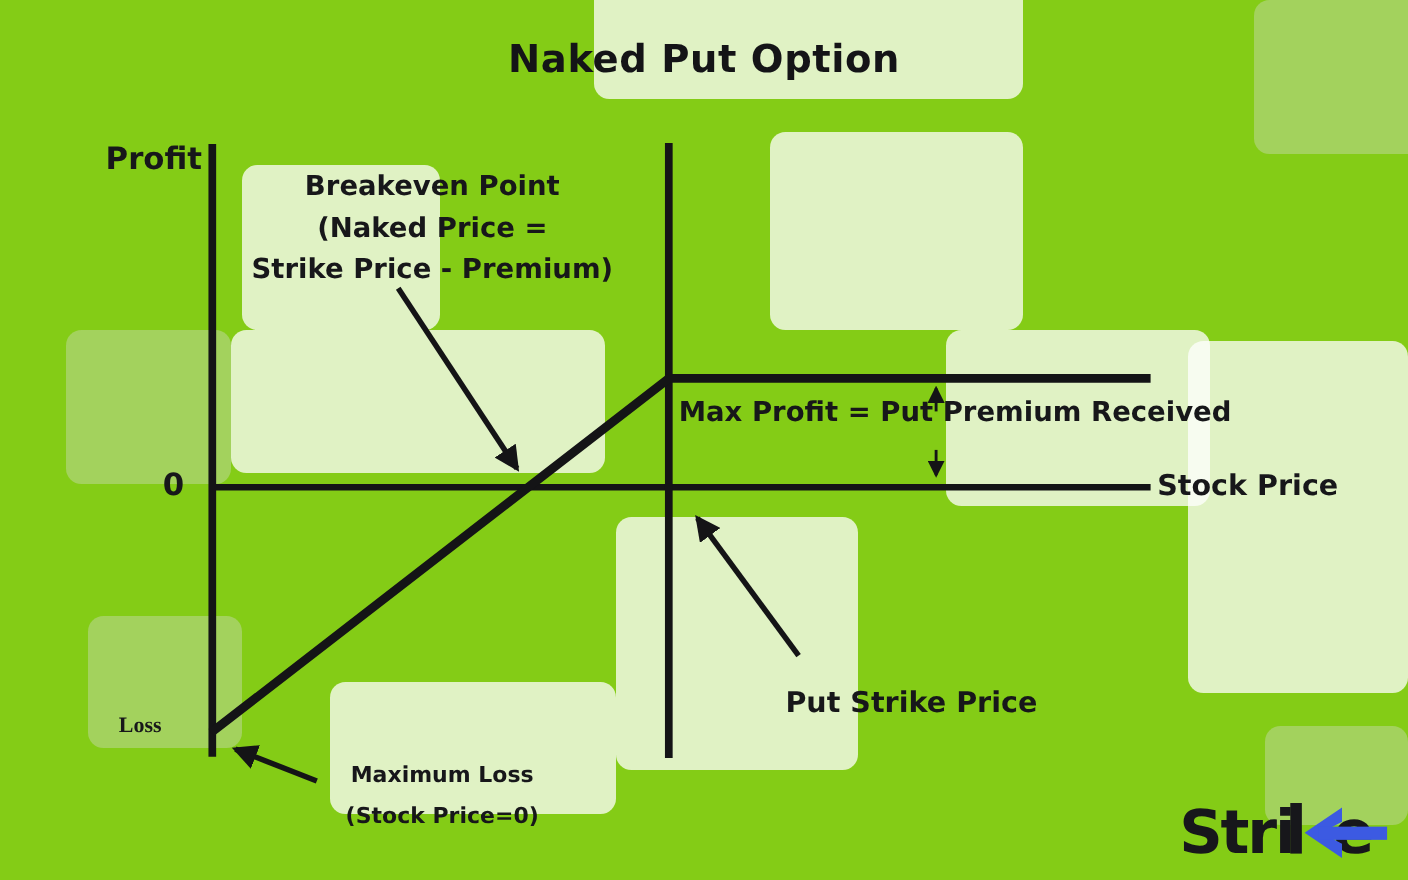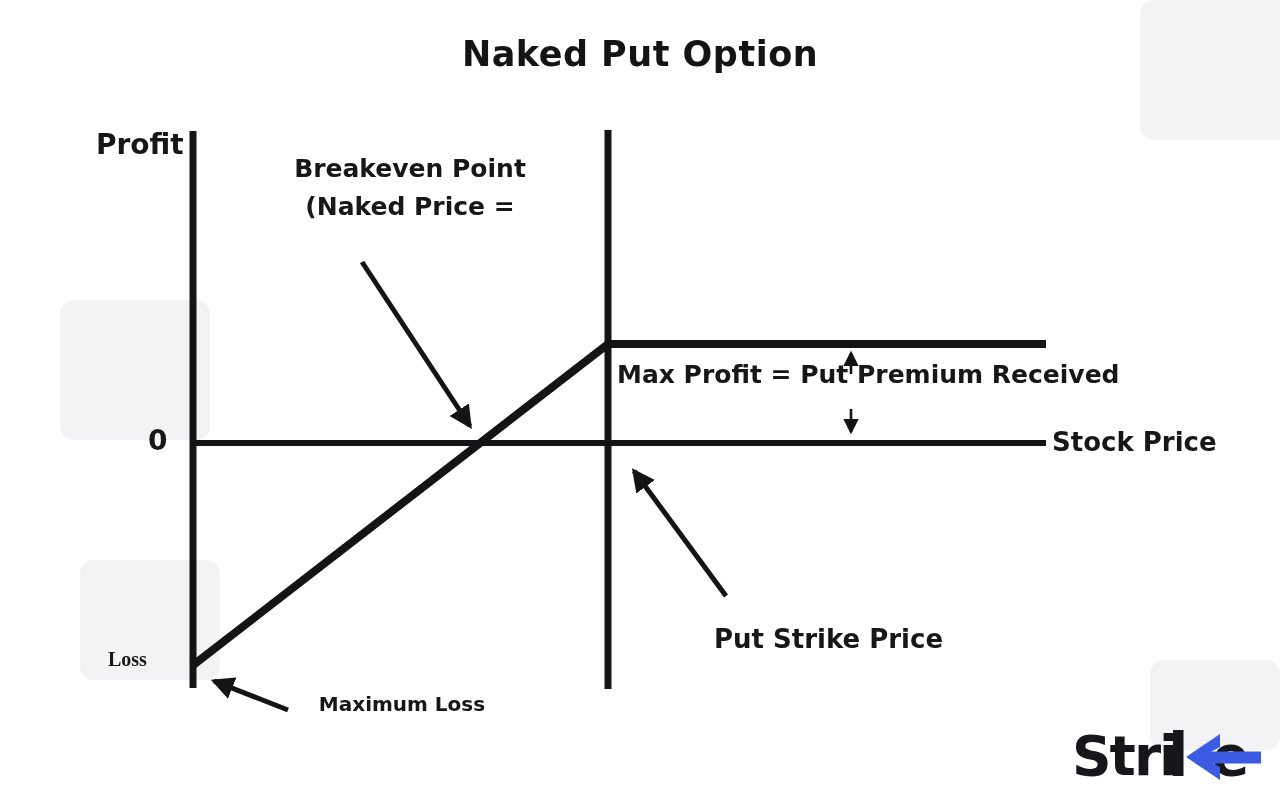--- a/index.html
+++ b/index.html
@@ -1,19 +1,19 @@
 <!DOCTYPE html>
 <html><head>
 <meta charset="utf-8">
 <style>
   html,body{margin:0;padding:0;}
   body{font-family:"DejaVu Sans","Liberation Sans",sans-serif;background:#e8e8ea;}
   .canvas{
     position:relative;width:1280px;height:800px;overflow:hidden;
-    background:#ffffff;
+    background:#84cc16;
   }
   
   .bg-sq{position:absolute;border-radius:14px;pointer-events:none;}
   .bg-w{background:rgba(255,255,255,0.75);}
   .bg-g{background:rgba(222,222,226,0.35);}
   .lbl{
     position:absolute;color:#17171a;font-weight:700;white-space:nowrap;
   }
   .title{
     position:absolute;left:0;top:34px;width:1280px;text-align:center;
@@ -66,31 +66,33 @@
     <line x1="288" y1="710" x2="214" y2="681" stroke="#141416" stroke-width="5" marker-end="url(#headBig)"></line>
     <line x1="851" y1="374" x2="851" y2="353" stroke="#141416" stroke-width="2.6" marker-end="url(#headSmall)"></line>
     <line x1="851" y1="409" x2="851" y2="432" stroke="#141416" stroke-width="2.6" marker-end="url(#headSmall)"></line>
   </svg>
 
   <div class="lbl" style="left:96px;top:128px;font-size:28px;">Profit</div>
   <div class="lbl" style="left:148px;top:424px;font-size:28px;font-weight:600;">0</div>
   <div class="lbl" style="left:108px;top:648px;font-size:20px;font-family:Liberation Serif, serif;">Loss</div>
   <div class="lbl" style="left:1052px;top:427px;font-size:26px;">Stock Price</div>
 
-  <div class="lbl center-block" style="left:230px;top:150px;width:360px;font-size:25px;line-height:38px;font-weight:700;">
+  <div class="lbl center-block" style="left:213px;top:150px;width:360px;font-size:25px;line-height:38px;font-weight:700;">
     <div>Breakeven Point</div>
     <div>(Naked Price =</div>
+    <div>Strike Price - Premium)</div>
   </div>
 
   <div class="lbl" style="left:617px;top:360px;font-size:25px;">Max Profit = Put Premium Received</div>
 
   <div class="lbl" style="left:714px;top:624px;font-size:26px;">Put Strike Price</div>
 
   <div class="lbl center-block" style="left:262px;top:686px;width:280px;font-size:20px;line-height:37px;">
     <div>Maximum Loss</div>
+    <div>(Stock Price=0)</div>
   </div>
 
   <svg class="logo" viewBox="0 0 196 64">
     <text x="0" y="51" font-size="55" font-weight="800" fill="#17171b" font-family="DejaVu Sans, Liberation Sans, sans-serif" letter-spacing="-2">Stri</text>
 
     <rect x="101" y="6" width="10.5" height="46" fill="#17171b"></rect>
 
     <text x="140" y="51" font-size="55" font-weight="800" fill="#17171b" font-family="DejaVu Sans, Liberation Sans, sans-serif" letter-spacing="-2">e</text>
 
     <g>

